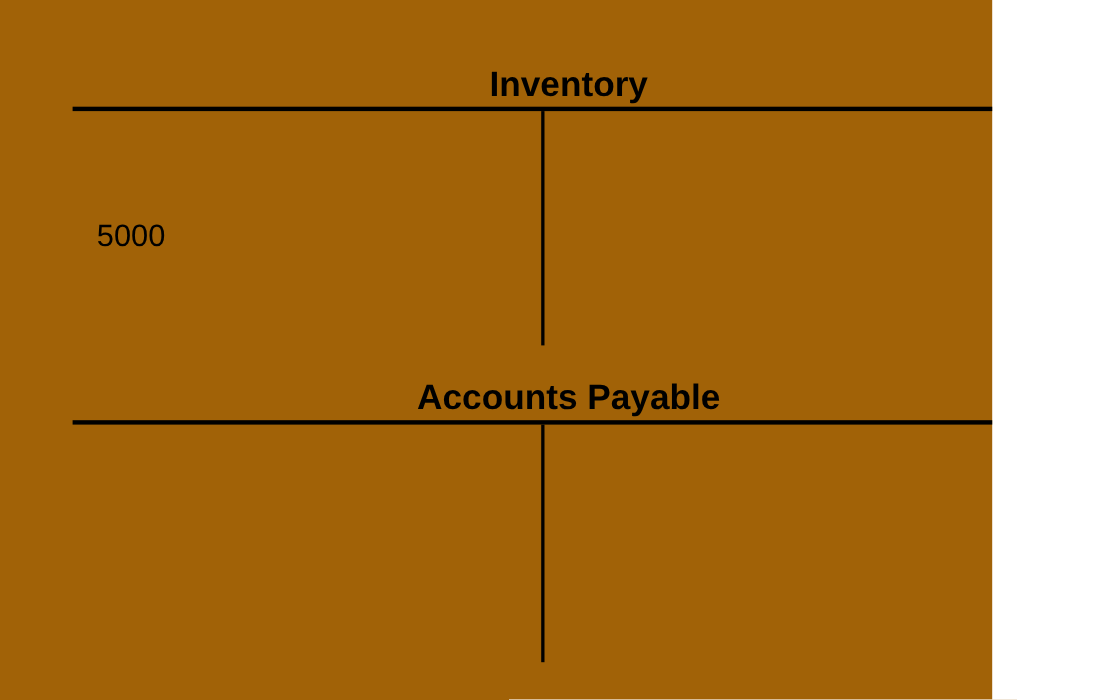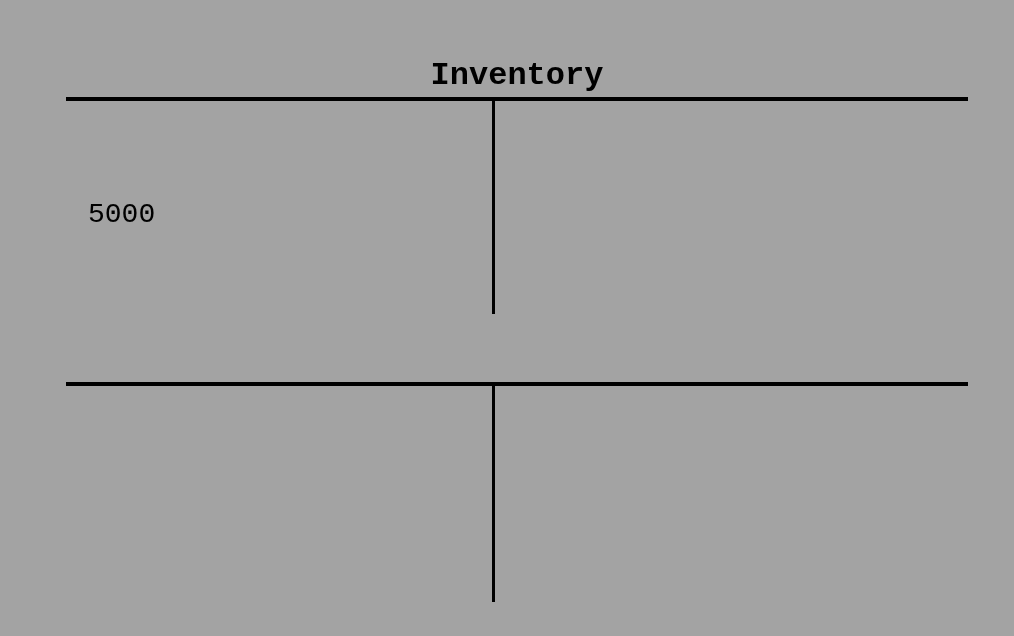--- a/index.html
+++ b/index.html
@@ -6,25 +6,24 @@
     margin: 0;
     padding: 0;
     background: #ffffff;
   }
   body {
     font-family: "Liberation Sans", sans-serif;
     color: #000000;
   }
   #canvas {
     position: relative;
-    width: 1014px;
+    width: 902px;
     height: 636px;
-    background: #a3a3a3;
+    background: #a16207;
     overflow: hidden;
-    font-family: Liberation Mono, monospace;
   }
 
   
   .t-account {
     position: absolute;
     left: 0;
     width: 1014px;
   }
 
   .t-title {
@@ -87,20 +86,21 @@
 
     <div class="t-rule"></div>
 
     <div class="t-divider"></div>
 
     <div class="t-amount debit">5000</div>
   </div>
 
   <div class="t-account" id="t-account-accounts-payable">
 
+    <div class="t-title">Accounts Payable</div>
 
     <div class="t-rule"></div>
 
     <div class="t-divider"></div>
 
   </div>
 
 </div>
 
 </body></html>

